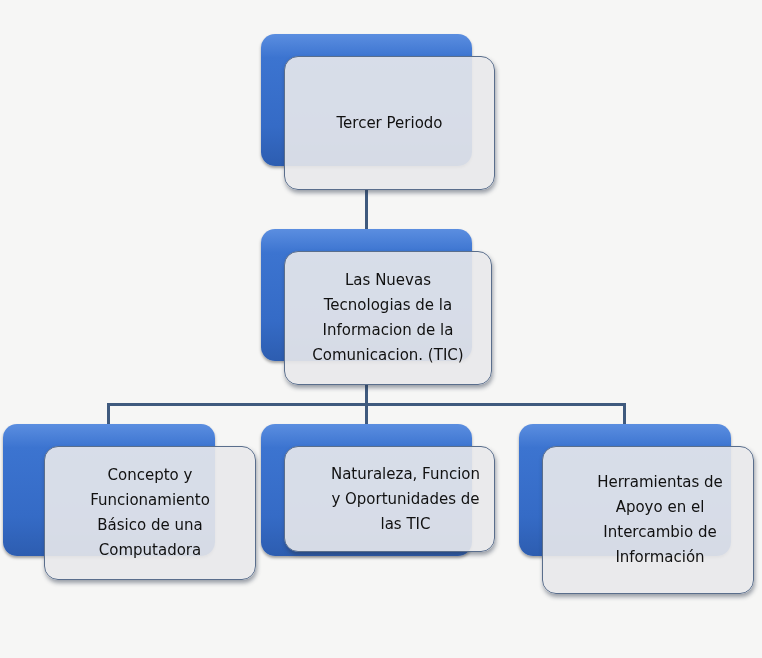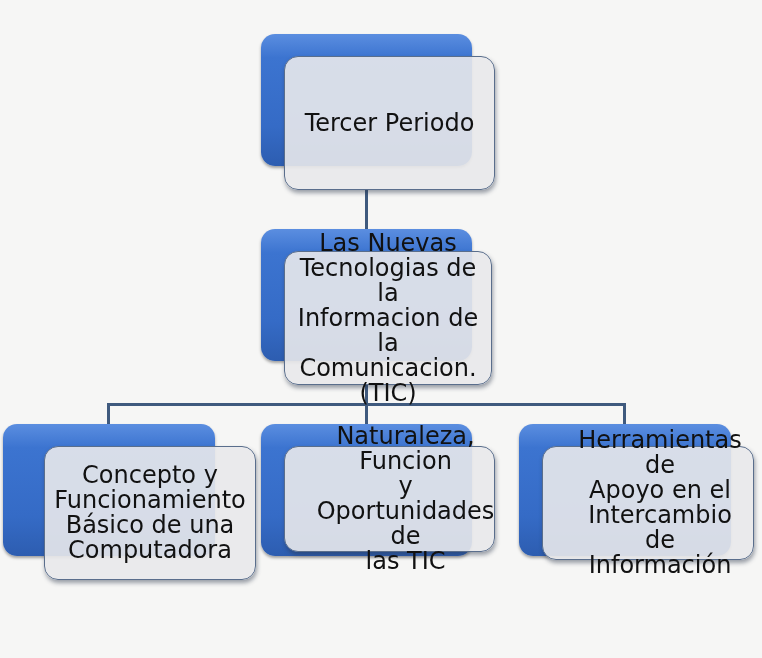--- a/index.html
+++ b/index.html
@@ -25,21 +25,21 @@
       border: 1px solid #5a6e8c;
       box-shadow: 1px 3px 4px rgba(40,50,70,0.45);
       display: flex; align-items: center; justify-content: center;
       box-sizing: border-box;
       padding: 0 8px;
     }
     .label {
       position: relative;
       z-index: 2;
       color: #111;
-      font-size: 24px;
+      font-size: 15px;
       line-height: 25px;
       text-align: center;
       white-space: pre-line;
     }
   </style>
 </head>
 <body>
 
 <div class="line" style="left:365px; top:189px; width:3px; height:42px;"></div>
 <div class="line" style="left:365px; top:384px; width:3px; height:42px;"></div>
@@ -78,19 +78,19 @@
   <div class="back" style="left:261px; top:424px; width:211px; height:132px;"></div>
   <div class="front" style="left:284px; top:446px; width:211px; height:106px;padding-left:40px;">
     <span class="label">Naturaleza, Funcion
 y Oportunidades de
 las TIC</span>
   </div>
 </div>
 
 <div class="node" style="left:0; top:0;">
   <div class="back" style="left:519px; top:424px; width:212px; height:132px;"></div>
-  <div class="front" style="left:542px; top:446px; width:212px; height:114px;padding-left:32px;">
+  <div class="front" style="left:542px; top:446px; width:212px; height:148px;padding-left:32px;">
     <span class="label">Herramientas de
 Apoyo en el
 Intercambio de
 Información</span>
   </div>
 </div>
 
 </body></html>

